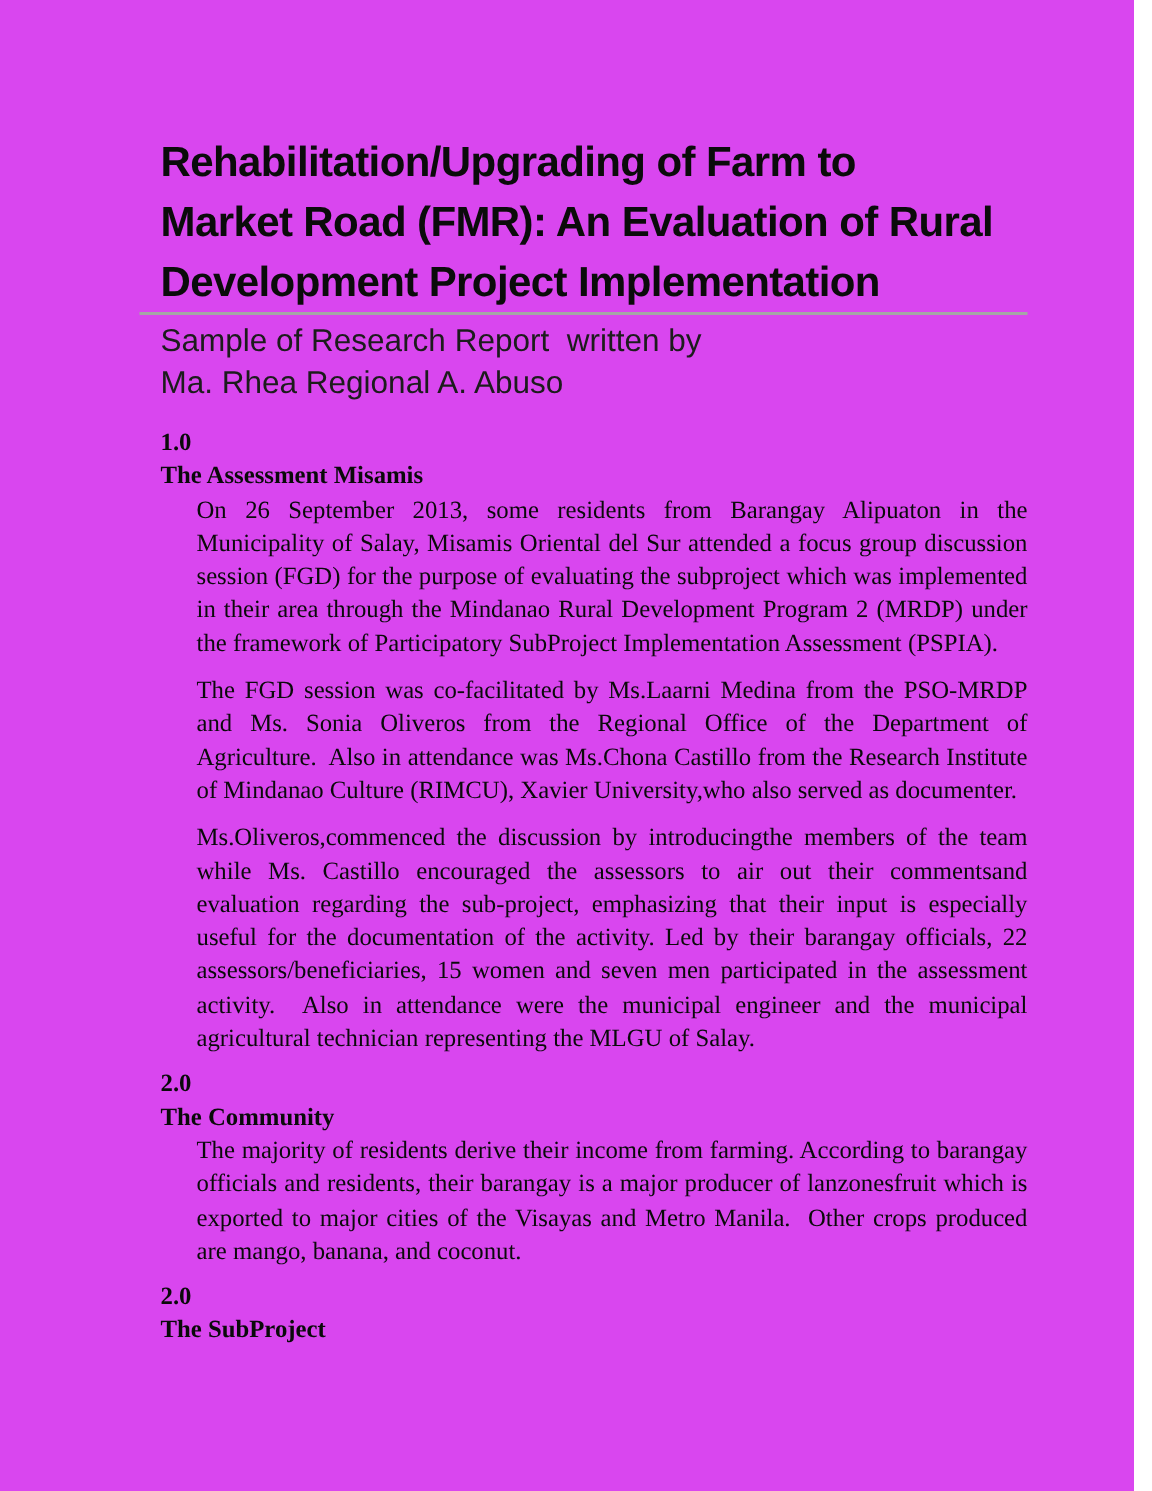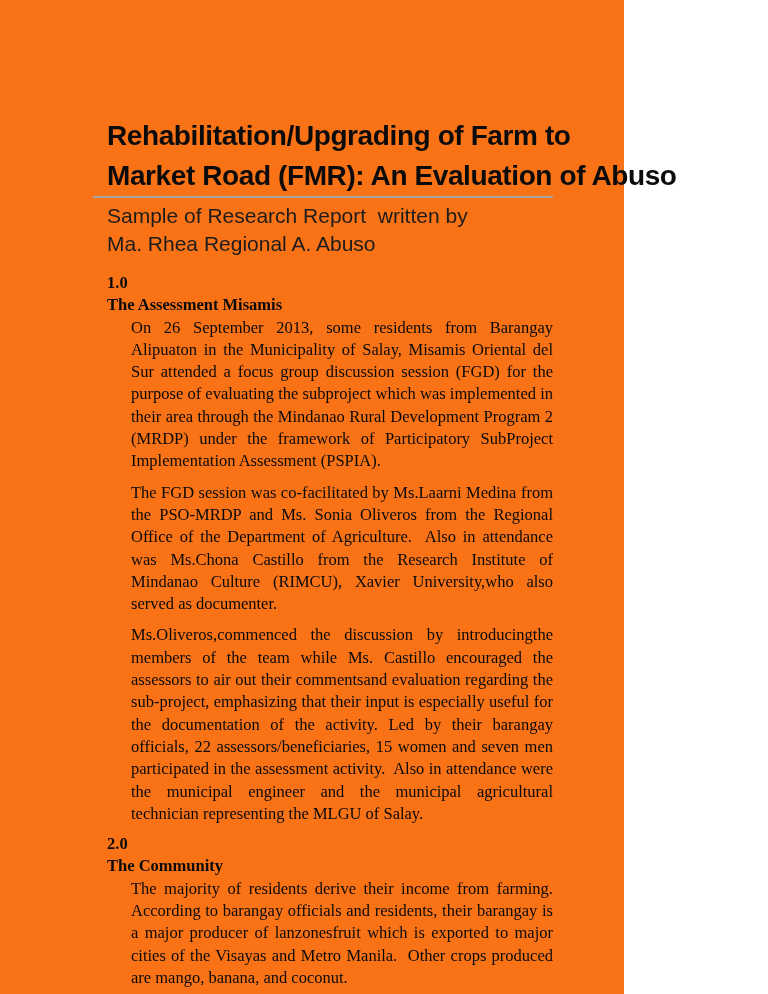--- a/index.html
+++ b/index.html
@@ -1,24 +1,24 @@
 <!DOCTYPE html>
 <html><head>
 <meta charset="utf-8">
 <style>
   html, body { margin: 0; padding: 0; background: #ffffff; }
   body { width: 768px; height: 994px; overflow: hidden; }
 
   .page {
     position: relative;
-    width: 624px;
+    width: 756px;
     height: 994px;
-    background: #f97316;
+    background: #d946ef;
     box-sizing: border-box;
-    padding: 116px 71px 0 107px;
+    padding: 88px 71px 0 107px;
     color: #000;
   }
 
   .title {
     margin: 0;
     font-family: "Liberation Sans", sans-serif;
     font-weight: bold;
     font-size: 28px;
     line-height: 40px;
     letter-spacing: -0.4px;
@@ -62,21 +62,22 @@
   }
   .para + .para { margin-top: 9px; }
 </style>
 </head>
 <body>
 
 <div class="page">
 
   <h1 class="title">
     <div class="title-line">Rehabilitation/Upgrading of Farm to</div>
-    <div class="title-line">Market Road (FMR): An Evaluation of Abuso</div>
+    <div class="title-line">Market Road (FMR): An Evaluation of Rural</div>
+    <div class="title-line">Development Project Implementation</div>
   </h1>
 
   <div class="rule"></div>
 
   <div class="subtitle">
     <div>Sample of Research Report&nbsp; written by</div>
     <div>Ma. Rhea Regional A. Abuso</div>
   </div>
 
   <div class="body-copy">

